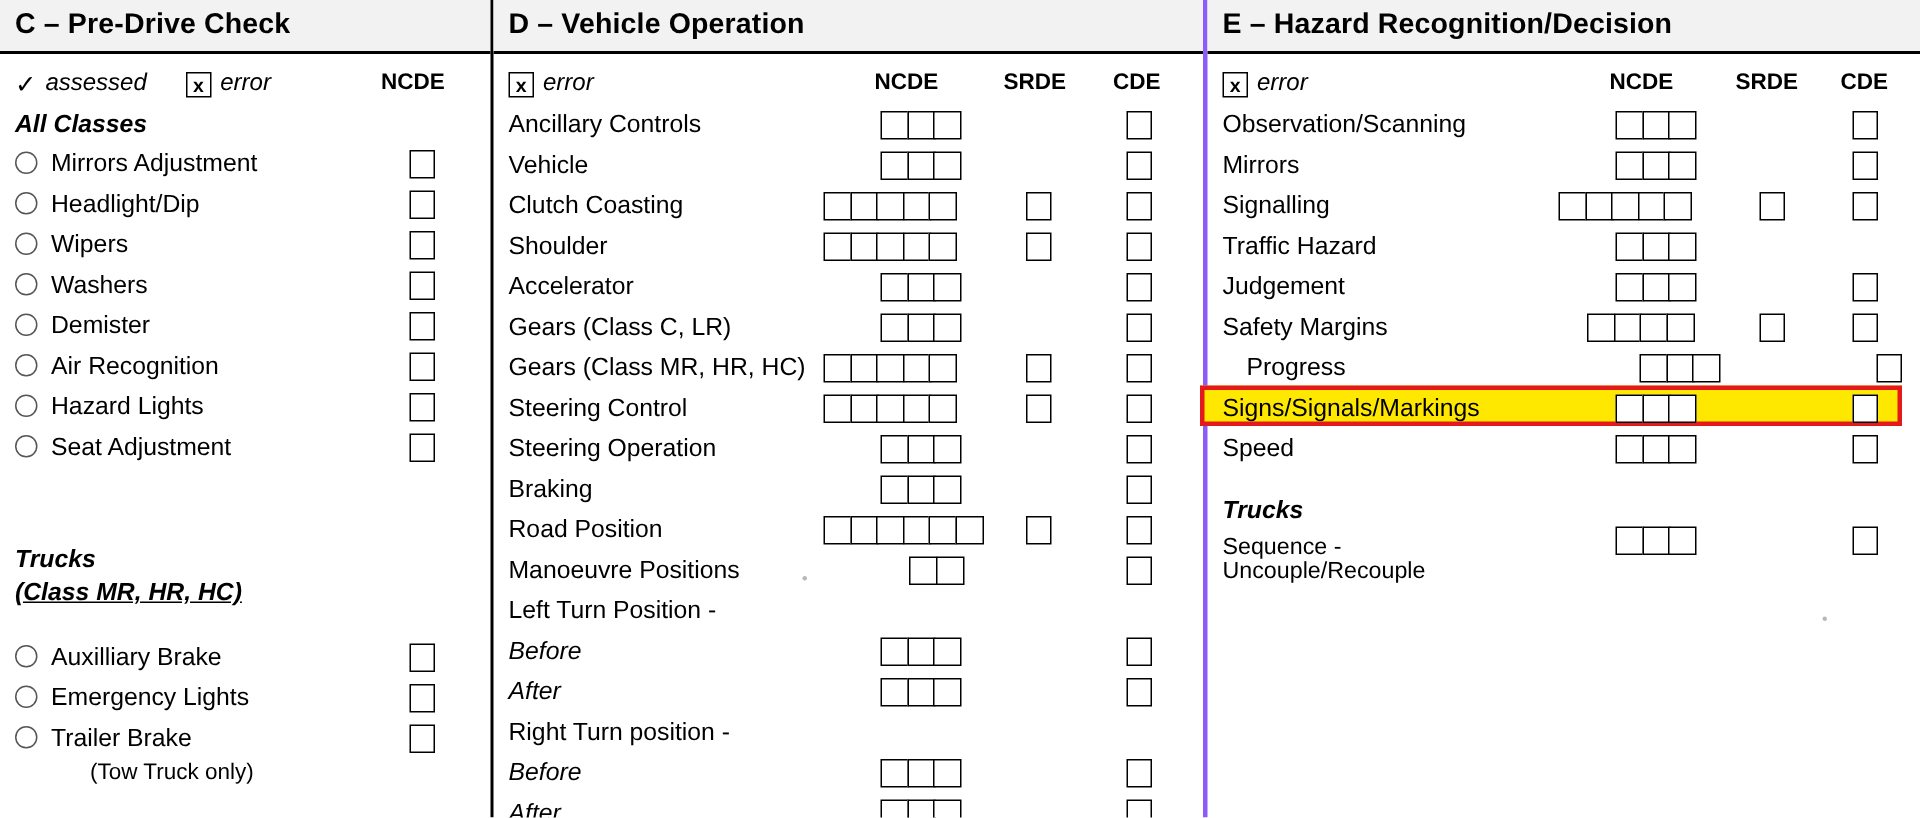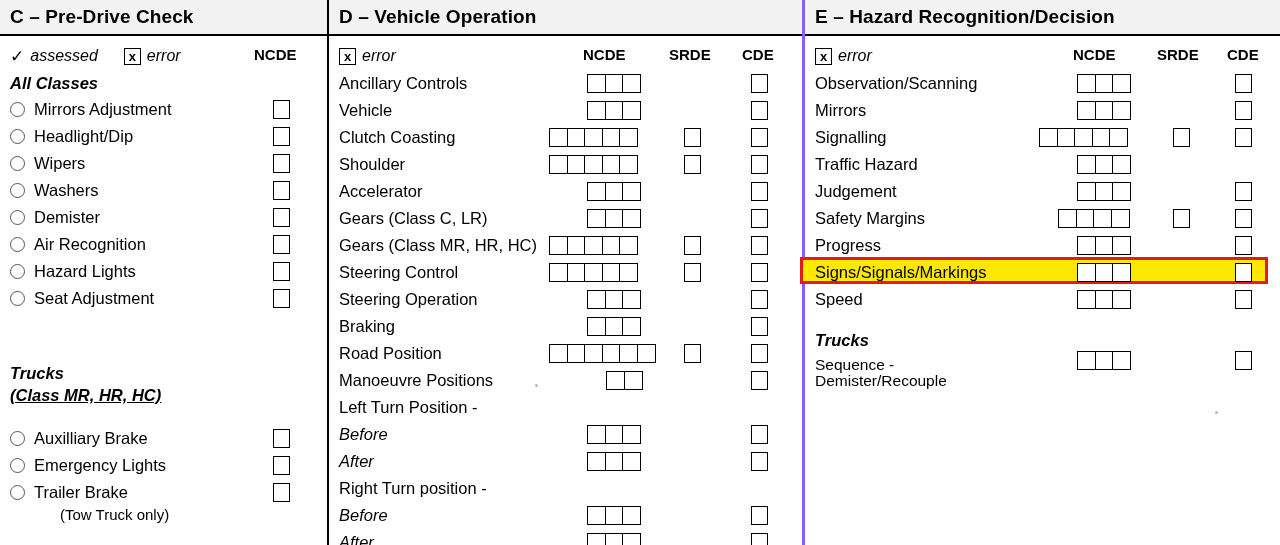--- a/index.html
+++ b/index.html
@@ -152,20 +152,21 @@
   .highlight {
     position: absolute;
     background: #ffe800;
     border: 3px solid #e4191c;
     box-sizing: border-box;
     z-index: 0;
   }
   .hl-text {
     position: relative;
     z-index: 2;
+    margin-left: 16px;
   }
 
   .note2 {
     font-size: 15.5px;
     line-height: 18px;
   }
 
   .speck {
     position: absolute;
     width: 3px;
@@ -554,20 +555,20 @@
       <div class="row" style="height:19px;">
         <span class="note2">Sequence -</span>
         <span class="boxgroup" style="left:262px; top:0;">
             <i class="b"></i>
             <i class="b"></i>
             <i class="b"></i>
           </span>
         <span class="single" style="left:420px; top:0;"></span>
       </div>
       <div class="row" style="height:20px; line-height:20px;">
-        <span class="note2">Demister/Recouple</span>
+        <span class="note2">Uncouple/Recouple</span>
       </div>
 
       <div class="speck" style="left:410px; top:375px;"></div>
     </div>
   </div>
 
 </div>
 
 </body></html>

